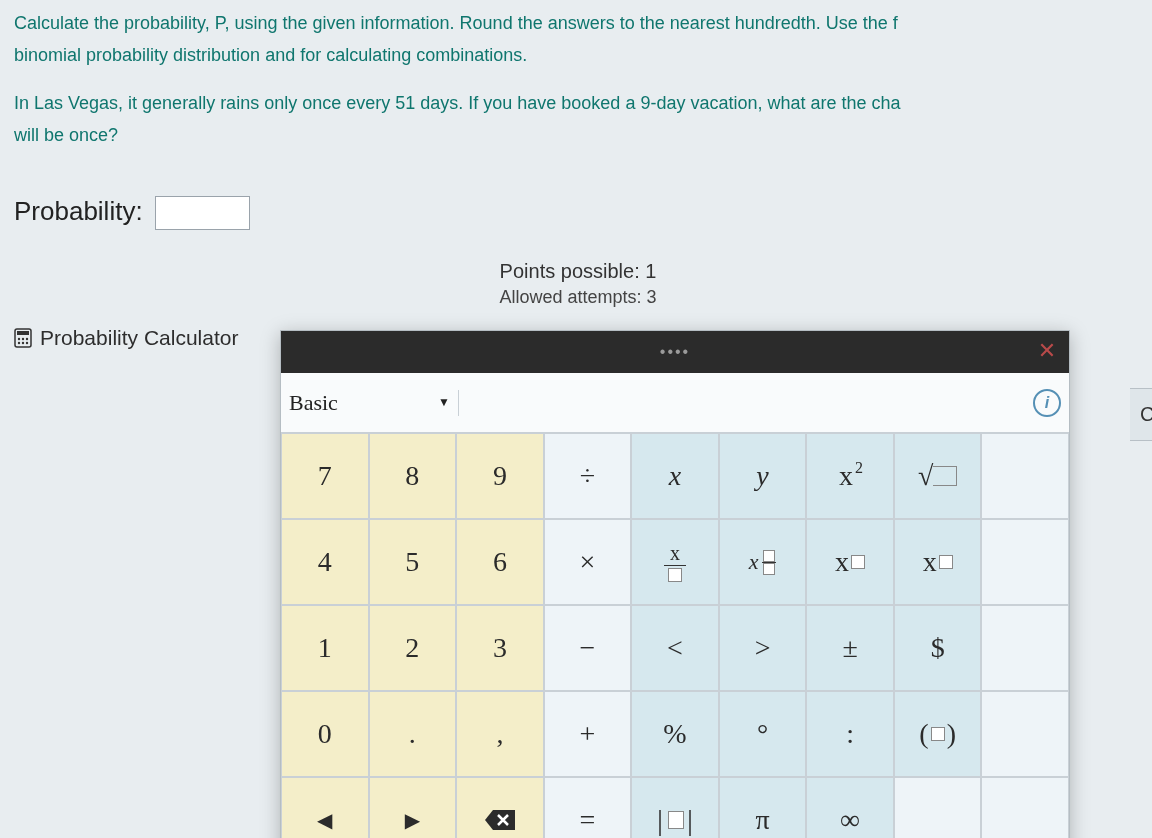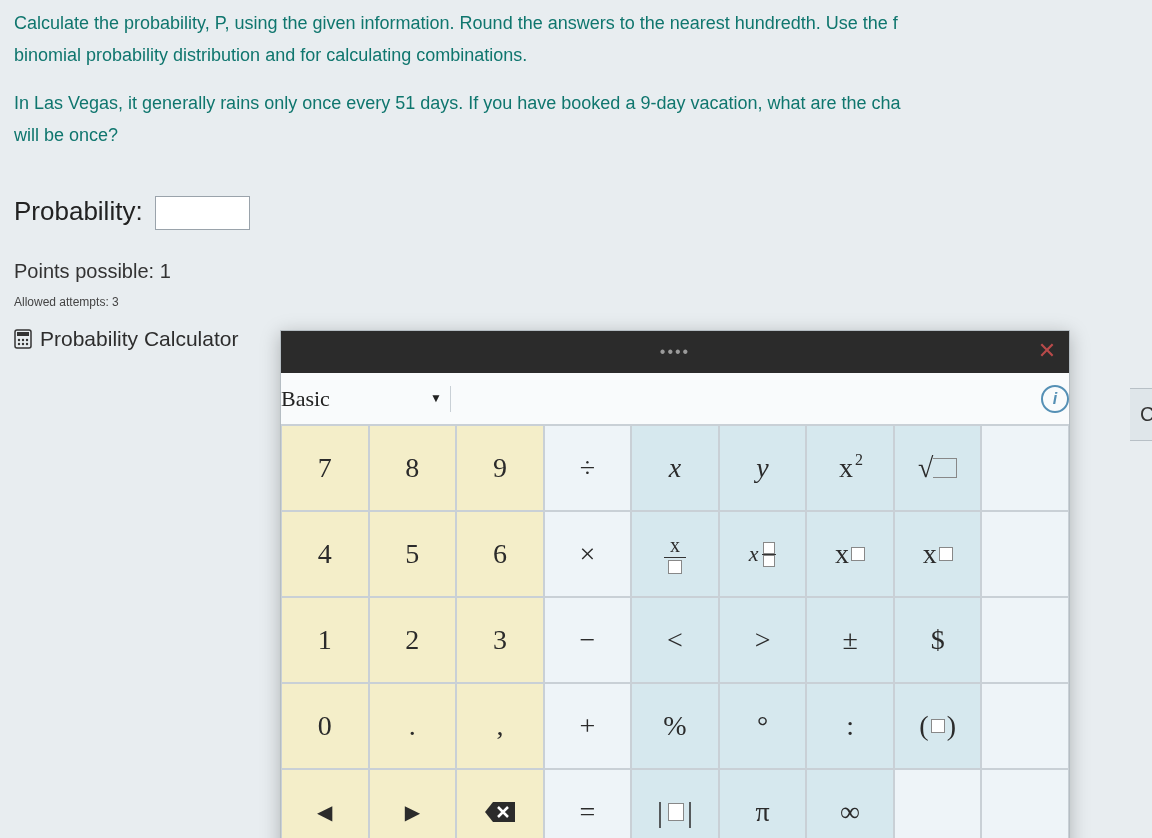--- a/index.html
+++ b/index.html
@@ -13,22 +13,22 @@
 }
 .content { padding:10px 10px 0 14px; }
 .question p { font-size:18px; line-height:1.45; color:#0f766e; margin-bottom:6px; }
 .question .line2 { margin-bottom:22px; }
 .answer-row { display:flex; gap:12px; margin:48px 0 30px 0; }
 .answer-label { font-size:26px; color:#222; }
 .answer-input {
   width:95px; height:34px; border:1px solid #9aa3ab; background:#fff;
   font-size:18px; padding:2px 6px;
 }
-.meta p { font-size:20px; color:#333; margin:12px 0; }
-.meta .attempts { font-size:12px; color:#444; }
+.meta p { font-size:20px; color:#333; margin:4px 0;text-align:center; }
+.meta .attempts { font-size:18px; color:#444; }
 .sci-link {
   display:flex; align-items:center; gap:8px;
   font-size:21px; color:#2d2d2d; margin-top:18px; cursor:pointer;
 }
 .sci-link .calc-icon { width:18px; height:20px; }
 
 
 .calc {
   position:absolute; left:280px; top:330px; width:790px;
   border:1px solid #b5bdc3; background:#fff;
@@ -38,22 +38,22 @@
   height:42px; background:#2b2b2b; display:flex; align-items:center;
   justify-content:center; position:relative;
 }
 .calc-grip { color:#9a9a9a; font-size:16px; letter-spacing:2px; }
 .calc-close {
   position:absolute; right:8px; top:6px; width:28px; height:28px;
   color:#b84a4a; font-size:22px; display:flex; align-items:center; justify-content:center;
   cursor:pointer;
 }
 .calc-tabs {
-  height:52px; display:flex; align-items:center; border-bottom:1px solid #c9d0d6;
-  padding:0 0; gap:20px; background:#f9fbfc;
+  height:60px; display:flex; align-items:center; border-bottom:1px solid #c9d0d6;
+  padding:0 8px; gap:20px; background:#f9fbfc;
 }
 .mode-select {
   display:flex; align-items:center; gap:100px;
   font-size:22px; font-family:'Times New Roman',serif; color:#222;
   border:none; background:transparent; cursor:pointer;
   padding-right:8px; border-right:1px solid #c9d0d6;
 }
 .mode-select .caret { font-size:12px; }
 .info-icon {
   margin-left:auto; width:28px; height:28px; border:2px solid #5590b5;

